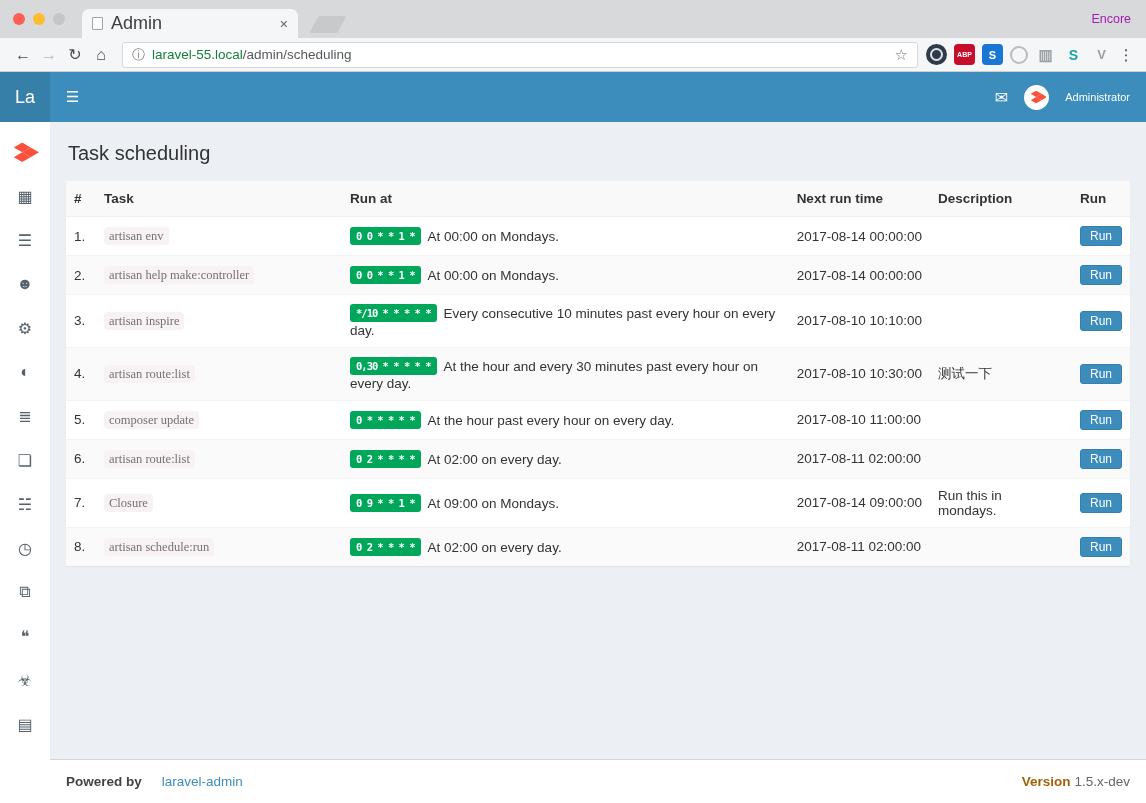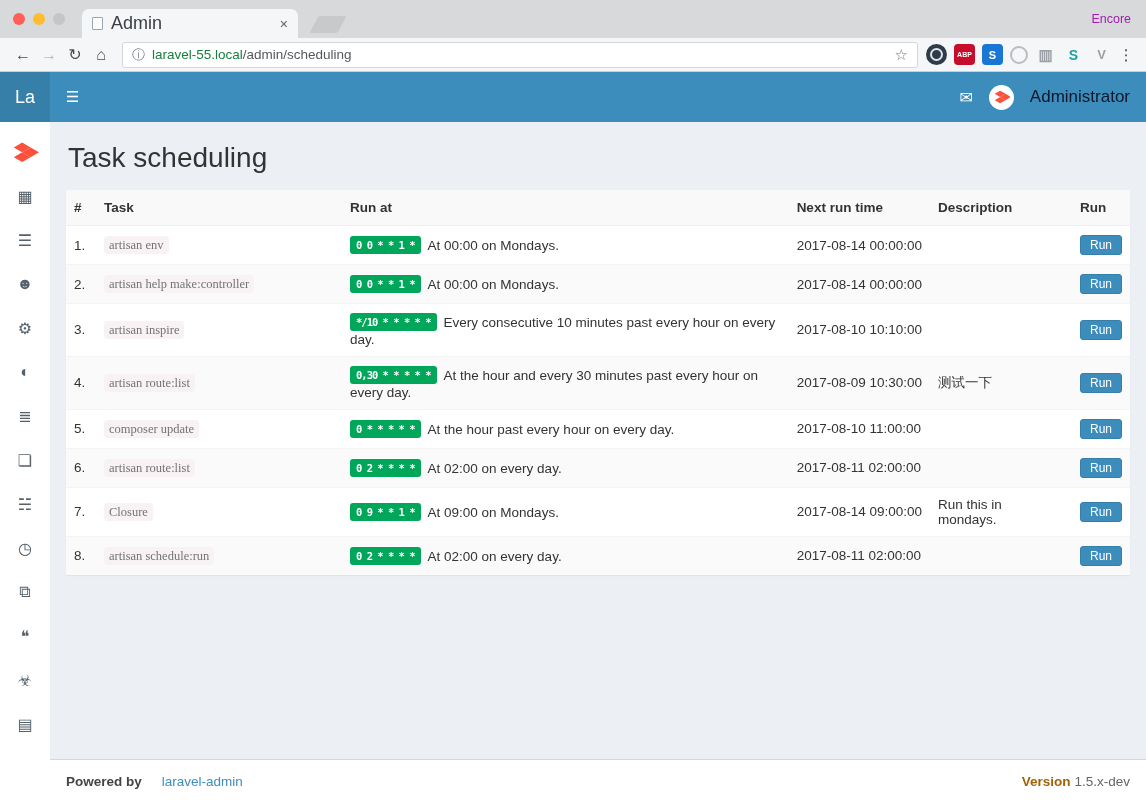--- a/index.html
+++ b/index.html
@@ -43,31 +43,31 @@
   .ext-v { color:#9aa0a6; font-size:13px; }
   .menu-dots { width:20px; text-align:center; color:#3c4043; font-size:15px; margin-left:4px; cursor:pointer; }
 
   
   .navbar { height:50px; background:#3c8dbc; display:flex; align-items:stretch; flex:0 0 auto; }
   .logo-mini { width:50px; background:#367fa9; color:#fff; font-size:18px; display:flex; align-items:center; justify-content:center; }
   .hamburger { width:45px; color:#fff; font-size:15px; display:flex; align-items:center; justify-content:center; cursor:pointer; }
   .nav-right { margin-left:auto; display:flex; align-items:center; gap:16px; padding-right:16px; }
   .envelope-icon { color:#fff; font-size:16px; cursor:pointer; }
   .avatar { width:25px; height:25px; border-radius:50%; background:#fff; display:flex; align-items:center; justify-content:center; overflow:hidden; }
-  .username { color:#0f172a; font-size:17px; }
+  .username { color:#ffffff; font-size:11px; }
 
   
   .app-body { flex:1; display:flex; min-height:0; }
   .sidebar { width:50px; background:#fff; display:flex; flex-direction:column; align-items:center; padding-top:10px; flex:0 0 auto; }
   .side-logo { height:42px; display:flex; align-items:center; justify-content:center; }
   .side-icon { height:44px; width:50px; display:flex; align-items:center; justify-content:center; color:#56626b; font-size:16px; cursor:pointer; }
 
   .main-col { flex:1; display:flex; flex-direction:column; background:#ecf0f5; min-width:0; }
   .content { flex:1; padding:14px 16px; overflow:hidden; }
-  .page-title { font-size:28px; font-weight:400; color:#333; margin:6px 0 16px 2px; }
+  .page-title { font-size:20px; font-weight:400; color:#333; margin:6px 0 16px 2px; }
 
   .box { background:#fff; box-shadow:0 1px 1px rgba(0,0,0,0.05); }
   table { width:100%; border-collapse:collapse; }
   thead th { text-align:left; font-size:13.5px; font-weight:bold; color:#333; padding:10px 8px; background:#f9f9f9; border-bottom:1px solid #f0f0f0; white-space:nowrap; }
   tbody td { padding:9px 8px; border-top:1px solid #f4f4f4; font-size:13.5px; color:#333; vertical-align:middle; }
   tbody tr:nth-child(even) { background:#fafafa; }
   .c-next, .c-idx { white-space:nowrap; }
 
   .code { font-family:Liberation Serif, serif; font-size:12.5px; color:#737373; background:#f9f2f4; padding:2px 5px; border-radius:4px; white-space:nowrap; }
   .badge { display:inline-block; font-family:"DejaVu Sans Mono", monospace; font-size:10.5px; font-weight:bold; color:#fff; background:#00a65a; padding:3px 6px; border-radius:3px; margin-right:7px; letter-spacing:-1px; white-space:nowrap; vertical-align:middle; }
@@ -213,21 +213,21 @@
                 <td><code class="code">artisan inspire</code></td>
                 <td><span class="badge">*/10 * * * * *</span><span class="runat-text">Every consecutive 10 minutes past every hour on every day.</span></td>
                 <td class="c-next">2017-08-10 10:10:00</td>
                 <td></td>
                 <td><button class="run-btn">Run</button></td>
               </tr>
               <tr>
                 <td class="c-idx">4.</td>
                 <td><code class="code">artisan route:list</code></td>
                 <td><span class="badge">0,30 * * * * *</span><span class="runat-text">At the hour and every 30 minutes past every hour on every day.</span></td>
-                <td class="c-next">2017-08-09 10:30:00</td>
+                <td class="c-next">2017-08-10 10:30:00</td>
                 <td>测试一下</td>
                 <td><button class="run-btn">Run</button></td>
               </tr>
               <tr>
                 <td class="c-idx">5.</td>
                 <td><code class="code">composer update</code></td>
                 <td><span class="badge">0 * * * * *</span><span class="runat-text">At the hour past every hour on every day.</span></td>
                 <td class="c-next">2017-08-10 11:00:00</td>
                 <td></td>
                 <td><button class="run-btn">Run</button></td>

